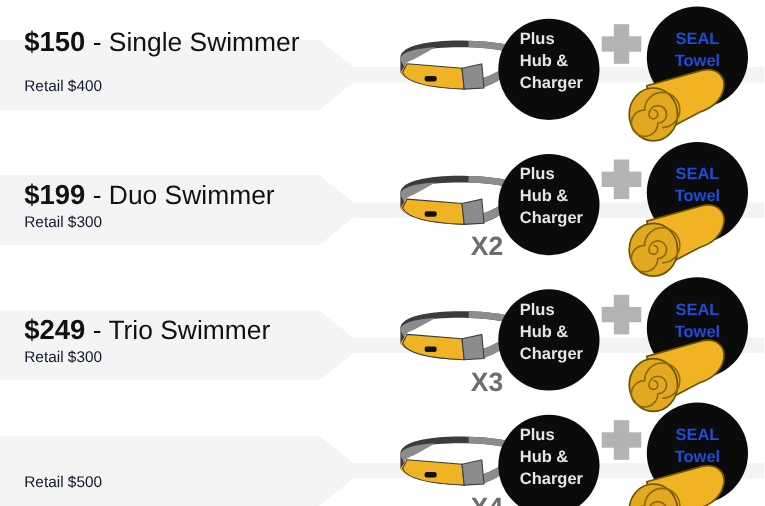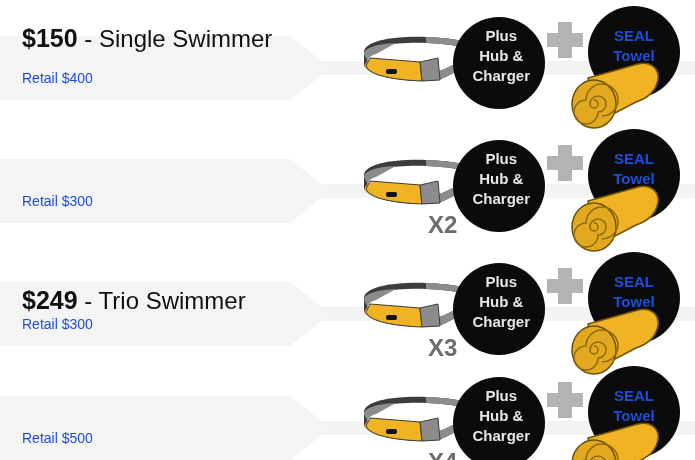--- a/index.html
+++ b/index.html
@@ -17,34 +17,34 @@
       position: absolute; left: 0; width: 330px; height: 64px;
       background: #f4f4f4;
       clip-path: polygon(0 0, 290px 0, 330px 32px, 290px 64px, 0 64px);
     }
     .title {
       position: absolute; left: 22px; white-space: nowrap;
       font-size: 24px; color: #111;
     }
     .title .price { font-weight: bold; font-size: 25px; }
     .retail {
-      position: absolute; left: 22px; font-size: 14px; color: #1d4ed8;
+      position: absolute; left: 22px; font-size: 14px; color: #0f172a;
       white-space: nowrap;
     }
     .band { position: absolute; }
     .qty {
       position: absolute; font-weight: bold; font-size: 24px; color: #6d6d6d; margin-left: 28px;
     }
     .circle {
       position: absolute; width: 92px; height: 92px; border-radius: 50%;
       background: #0b0b0b;
     }
     .hub-text {
       position: absolute; color: #e6e6e6; font-weight: bold; font-size: 15px;
-      line-height: 20px; text-align: center; white-space: nowrap;
+      line-height: 20px; text-align: left; white-space: nowrap;
     }
     .hub-text span { display: block; }
     .plus { position: absolute; }
     .towel-text {
       position: absolute; color: #1d4ed8; font-weight: bold; font-size: 15px;
       line-height: 20px; text-align: center; width: 92px;
     }
     .towel-text span { display: block; }
     .towel { position: absolute; }
   </style>
@@ -92,20 +92,23 @@
 
     <svg class="towel" style="left:570px;top:52px" width="92" height="70" viewBox="0 0 92 70">
       <path d="M18 18 L68 4 C80 1 90 8 88 20 C86 30 78 38 66 42 L28 62 Z" fill="#f0b323" stroke="#6b5200" stroke-width="1.5"></path>
       <ellipse cx="24" cy="44" rx="22" ry="24" fill="#e2a81f" stroke="#6b5200" stroke-width="1.5"></ellipse>
       <path d="M24 44 m0 -4 a4 4 0 1 1 -4 4 a8 8 0 1 1 8 8 a12 12 0 1 1 -12 -12 a16 16 0 1 1 16 16" fill="none" stroke="#8a6a10" stroke-width="1.5"></path>
     </svg>
   </div>
     <div class="row" style="top: 131px;">
     <div class="strip" style="top:53px"></div>
     <div class="banner" style="top:28px"></div>
+    <div class="title" style="top:32px">
+      <span class="price">$199</span><span> - </span><span>Duo Swimmer</span>
+    </div>
     <div class="retail" style="top:62px">Retail $300</div>
 
     <svg class="band" style="left:356px;top:24px" width="122" height="52" viewBox="0 0 122 52">
       <path d="M8 22 C6 8 40 4 70 5 C100 6 120 10 118 20 C116 30 96 44 82 48 L60 49 C40 48 14 44 8 34 Z" fill="#3c3c3c"></path>
       <path d="M12 24 C12 14 40 10 70 11 C96 12 112 15 112 20 C110 26 94 36 80 40 L60 41 C40 40 18 36 12 30 Z" fill="#ffffff"></path>
       <path d="M8 22 C8 16 20 12 40 11 L20 22 C14 24 12 26 12 30 Z" fill="#8c8c8c"></path>
       <path d="M70 5 C100 6 120 10 118 20 C116 30 96 44 82 48 L80 40 C94 36 110 26 112 20 C112 15 96 12 70 11 Z" fill="#8c8c8c"></path>
       <path d="M12 28 C14 36 36 42 62 43 L66 49 C40 48 14 44 8 34 Z" fill="#f0b323"></path>
       <path d="M14 26 L64 30 L66 49 C40 48 14 44 10 34 Z" fill="#f0b323" stroke="#3c3c3c" stroke-width="1"></path>
       <path d="M64 30 L82 26 L84 48 L66 49 Z" fill="#8c8c8c" stroke="#3c3c3c" stroke-width="1"></path>

